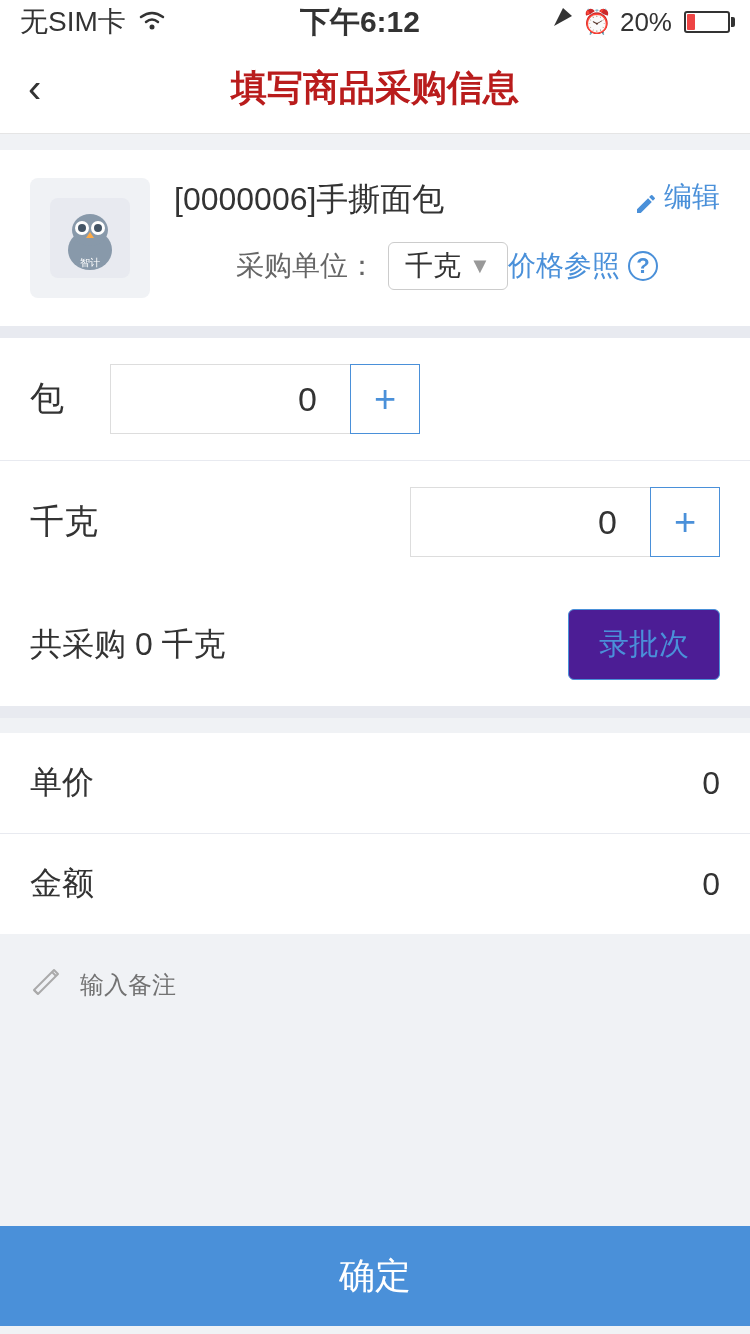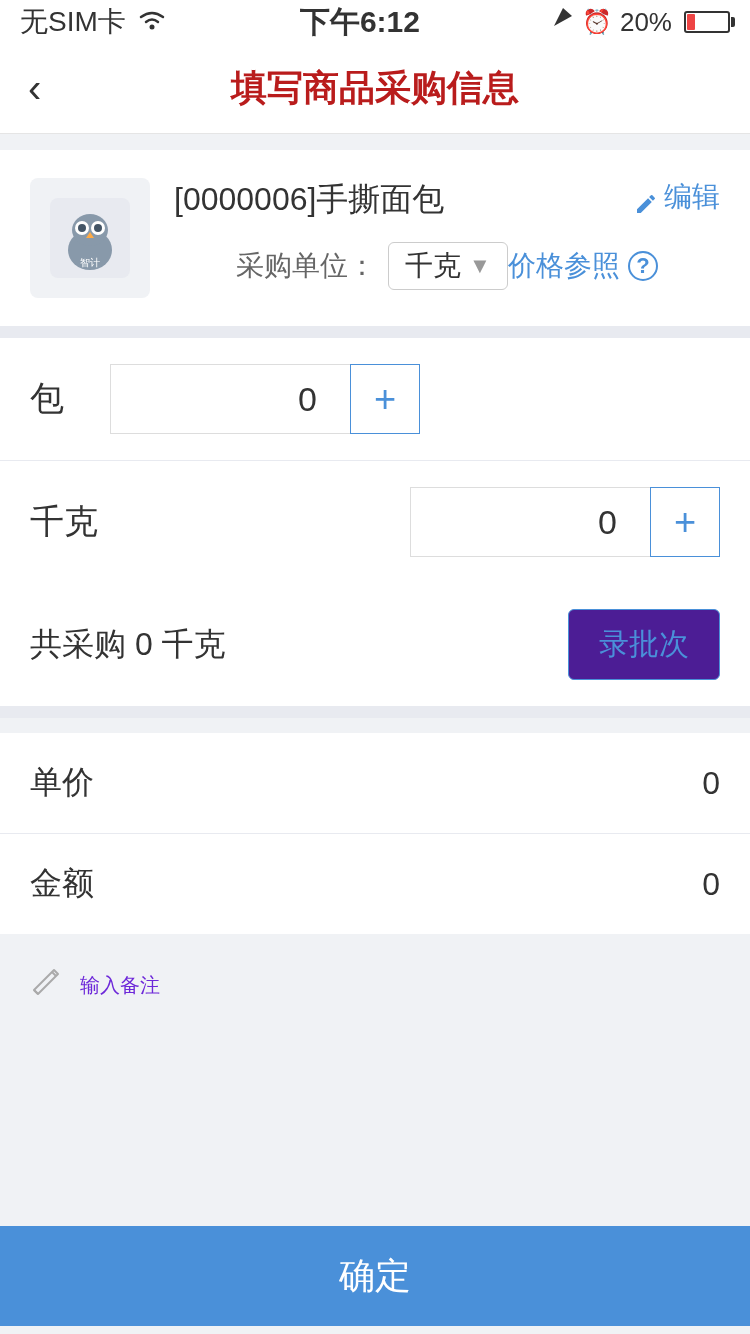--- a/index.html
+++ b/index.html
@@ -310,22 +310,22 @@
       display: flex;
       align-items: center;
       gap: 16px;
       min-height: 100px;
     }
     .pencil-icon {
       font-size: 32px;
       color: #aaa;
     }
     .remark-placeholder {
-      font-size: 20px;
-      color: #6d28d9;
+      font-size: 24px;
+      color: #737373;
     }
 
     
     .content-area {
       flex: 1;
       background: #f0f2f5;
       min-height: 300px;
     }
 
     

